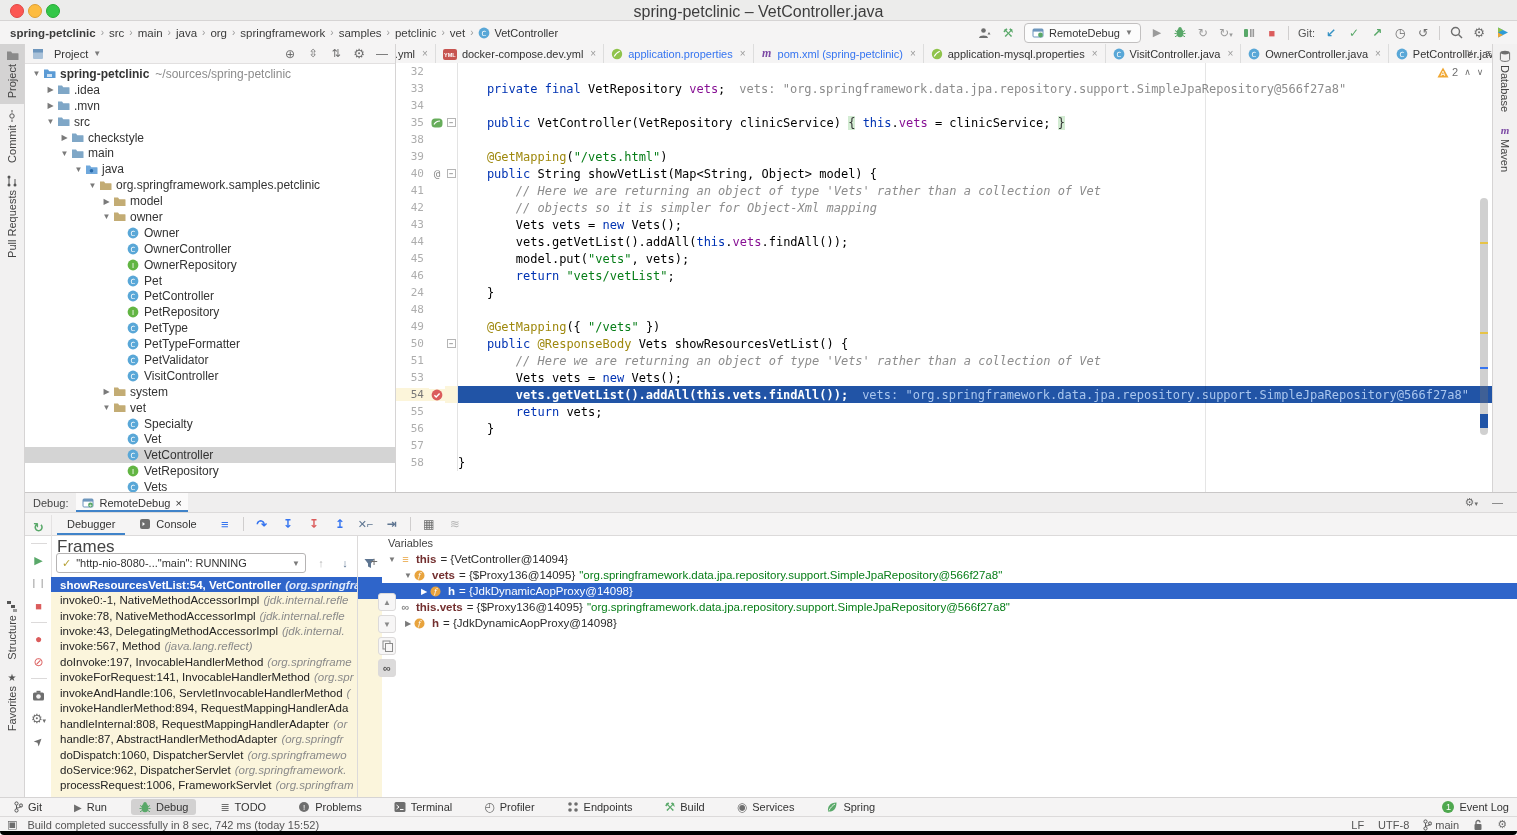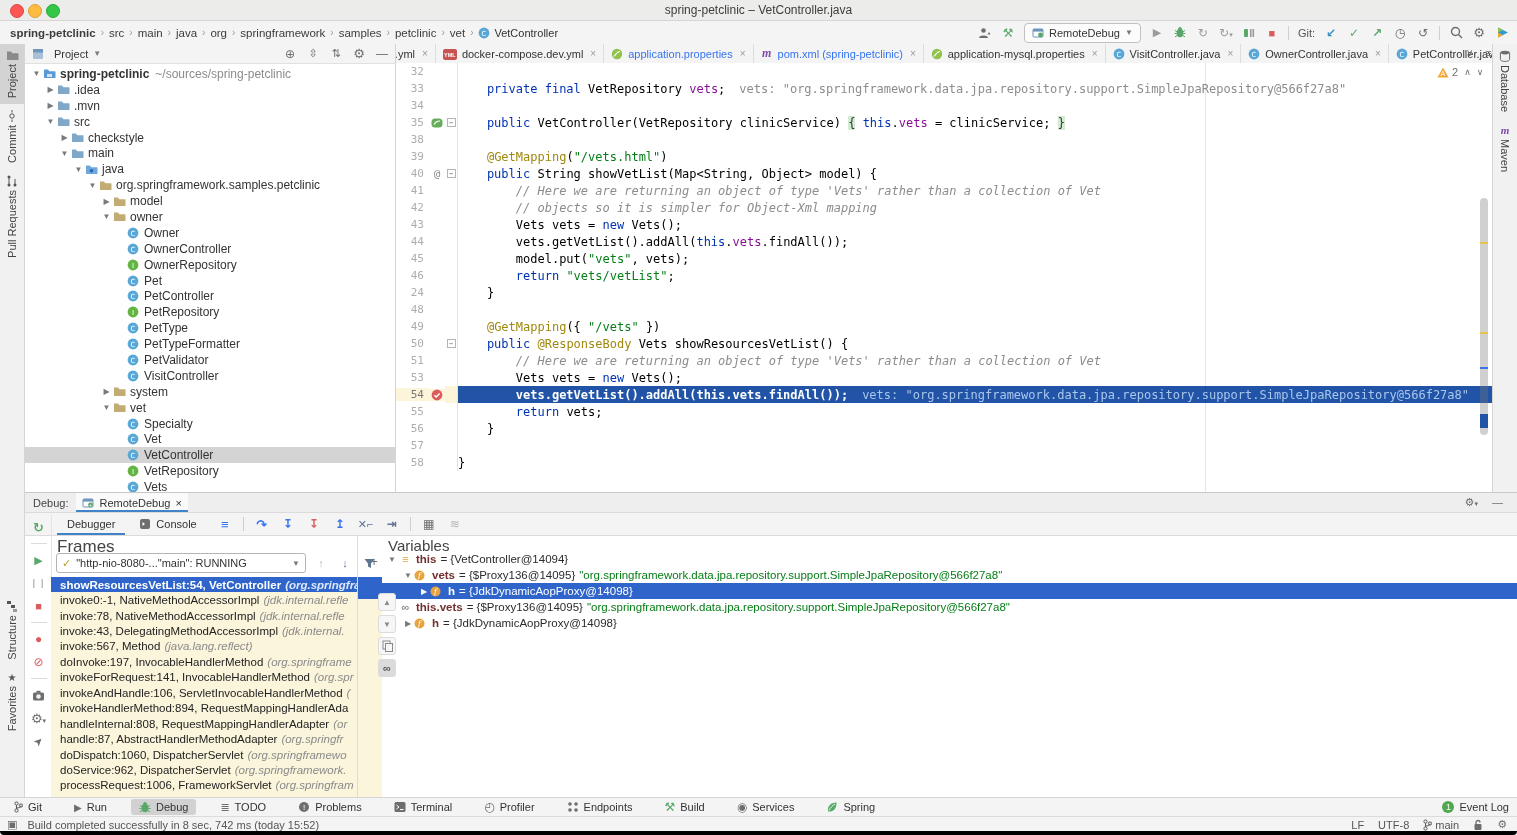--- a/index.html
+++ b/index.html
@@ -5,21 +5,21 @@
   html,body{margin:0;padding:0}
   body{width:1517px;height:835px;position:relative;overflow:hidden;background:#fff;
        font-family:"Liberation Sans","DejaVu Sans",sans-serif;font-size:11px;color:#333;
        -webkit-font-smoothing:antialiased}
   .abs{position:absolute}
   .row{display:flex;align-items:center}
 
   
   #titlebar{left:0;top:0;width:1517px;height:20px;background:#ececeb;border-bottom:1px solid #d6d4d4}
   .tl{width:12px;height:12px;border-radius:50%;position:absolute;top:4px}
-  #title{position:absolute;left:0;right:0;top:3px;text-align:center;font-size:12px;color:#3d3d3d}
+  #title{position:absolute;left:0;right:0;top:3px;text-align:center;font-size:16px;color:#3d3d3d}
 
   
   #navbar{left:0;top:21px;width:1517px;height:23px;background:#f5f4f4;border-bottom:1px solid #d6d4d4;display:flex;align-items:center}
   #breadcrumbs{display:flex;align-items:center;padding-left:10px;white-space:nowrap}
   .crumb{font-size:11.5px;color:#3c3c3c;cursor:default}
   .crumb.first{font-weight:bold}
   .crumb-sep{color:#9a9a9a;margin:0 5px;font-size:10px}
   #nav-toolbar{margin-left:auto;display:flex;align-items:center;gap:9px;padding-right:8px}
   .ticon{display:inline-flex;align-items:center;justify-content:center;min-width:14px;height:16px;font-size:12px;color:#6e6e6e;cursor:pointer}
   .tsep{width:1px;height:14px;background:#d0cece}
@@ -91,21 +91,21 @@
   #thread-select{width:238px;height:18px;border:1px solid #b6b4b4;border-radius:3px;background:#fff;display:flex;align-items:center;gap:5px;padding:0 5px;font-size:11px;cursor:pointer;white-space:nowrap;overflow:hidden}
   #frames-list{position:absolute;left:0;top:42px;right:0;bottom:0;background:#fbf5dc;overflow:hidden}
   .frow{height:15.45px;display:flex;align-items:center;padding-left:9px;font-size:11.5px;white-space:nowrap;overflow:hidden;cursor:pointer;color:#222}
   .frow .pkg{color:#8a8a8a;font-style:italic;margin-left:4px}
   .frow.sel{background:#2f65ca;color:#fff;font-weight:bold}
   .frow.sel .pkg{color:#dfe9fb}
   #frames-mini{position:absolute;right:-14px;top:58px;display:flex;flex-direction:column;gap:4px;align-items:center;z-index:5}
   .mini{width:16px;height:16px;display:flex;align-items:center;justify-content:center;color:#8a8a8a;background:#f7f6f6;border:1px solid #dcdada;border-radius:3px;font-size:10px;cursor:pointer}
   .mini.pressed{background:#dcdbdb;color:#555}
   #vars-panel{position:absolute;left:332px;top:42px;right:0;bottom:0;border-left:1px solid #dcdada}
-  #vars-title{position:absolute;left:30px;top:2px;font-size:15px;color:#444}
+  #vars-title{position:absolute;left:30px;top:2px;font-size:11px;color:#444}
   #vars-plus{position:absolute;left:8px;top:18px;width:16px;height:16px;display:flex;align-items:center;justify-content:center;color:#6e6e6e;font-size:13px;cursor:pointer}
   #vars-list{position:absolute;left:0;top:16px;right:0;bottom:0;overflow:hidden}
   .vrow{height:16px;display:flex;align-items:center;font-size:11.5px;white-space:nowrap;cursor:pointer}
   .vrow.sel{background:#2f65ca}
   .vrow.sel *{color:#fff !important}
   .varrow{width:12px;text-align:center;color:#7a7a7a;font-size:8px;flex:none}
   .vicn{width:15px;flex:none;text-align:center;margin-right:3px}
   .vname{color:#732f2f;font-weight:bold}
   .vval{color:#2b2b2b;margin-left:4px}
   .vstr{color:#067d17;margin-left:4px}

